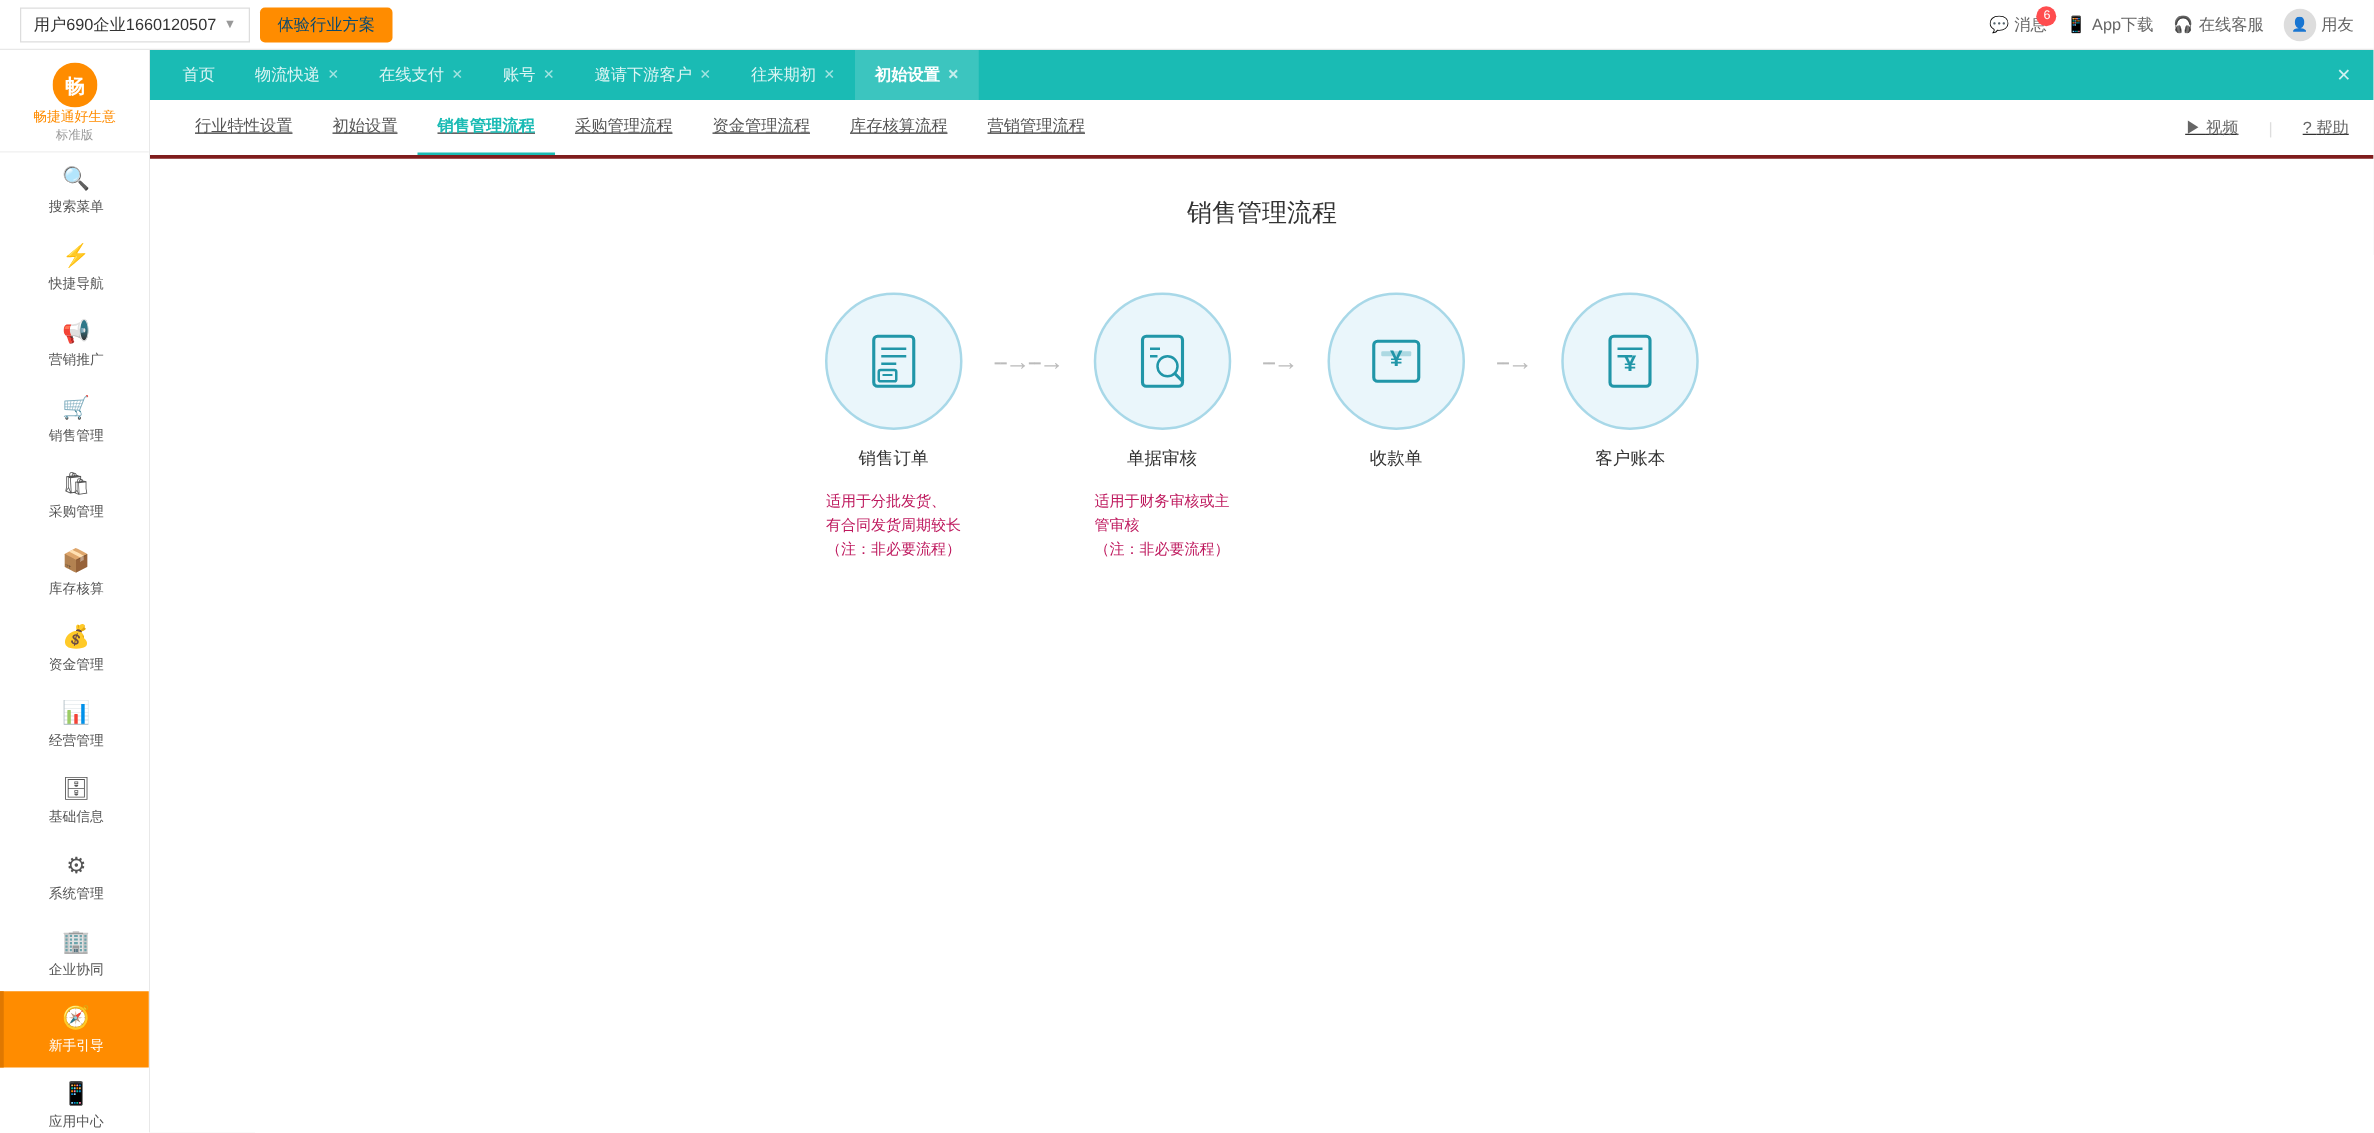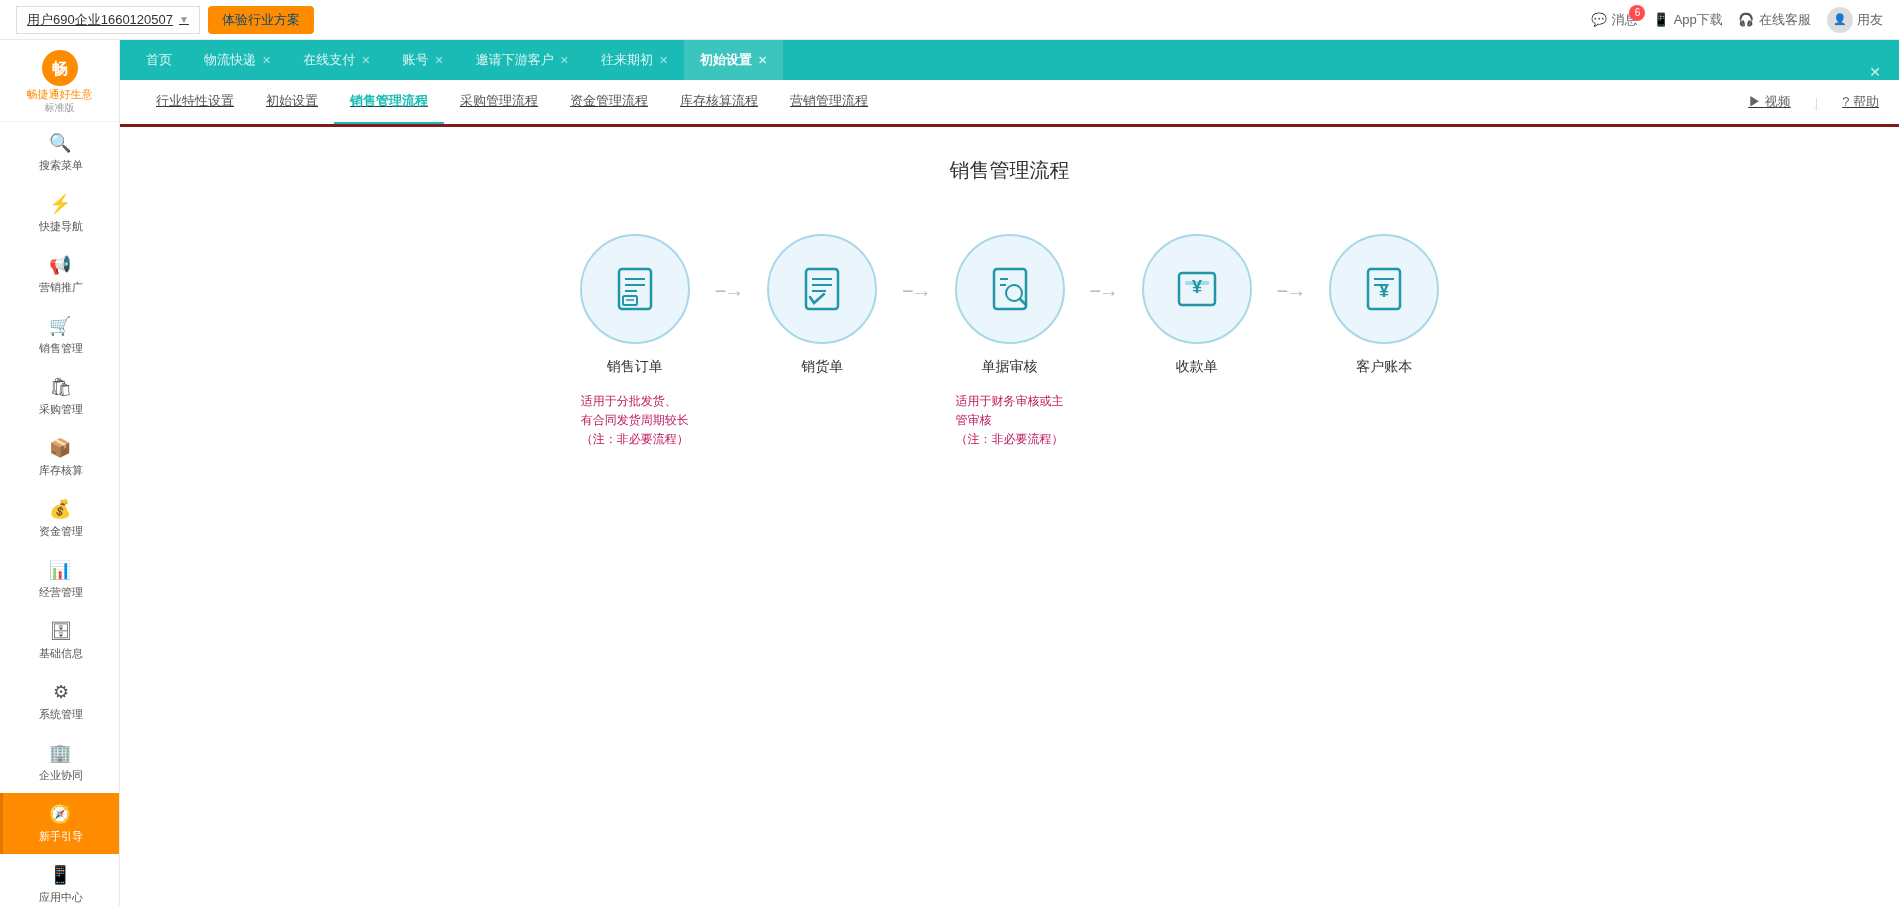--- a/index.html
+++ b/index.html
@@ -12,21 +12,21 @@
       border-bottom: 1px solid #e8e8e8;
       display: flex;
       align-items: center;
       padding: 0 16px;
       justify-content: space-between;
     }
     .top-bar-left { display: flex; align-items: center; gap: 8px; }
     .user-select {
       display: flex; align-items: center; gap: 6px;
       border: 1px solid #ddd; border-radius: 0; padding: 4px 10px;
-      background: #fff; cursor: pointer; font-size: 13px; color: #333; text-decoration: underline;
+      background: #fff; cursor: pointer; font-size: 13px; color: #333;
     }
     .user-select .arrow { color: #999; font-size: 10px; }
     .btn-trial {
       background: #ff8c00; color: #0c4a6e; border: none; border-radius: 4px;
       padding: 5px 14px; cursor: pointer; font-size: 13px;
     }
     .top-bar-right { display: flex; align-items: center; gap: 16px; color: #666; font-size: 13px; }
     .top-bar-right .icon-group { display: flex; align-items: center; gap: 4px; cursor: pointer; }
     .badge-wrap { position: relative; display: inline-block; }
     .badge {
@@ -61,21 +61,21 @@
       padding: 10px 4px; cursor: pointer; color: #555; gap: 4px;
       border-left: 3px solid transparent;
       transition: all 0.2s;
     }
     .sidebar-item.active { background: #ff8c00; color: #fff; border-left-color: #e07800; }
     .sidebar-item .s-icon { font-size: 18px; }
     .sidebar-item .s-label { font-size: 11px; text-align: center; }
 
     
     .nav-tabs-bar {
-      background: #1abbb4; display: flex; align-items: flex-end; padding: 0 10px;
+      background: #1abbb4; display: flex; align-items: center; padding: 0 10px;
       flex-wrap: nowrap; overflow-x: auto;
     }
     .nav-tab {
       padding: 0 16px; height: 40px; line-height: 40px; color: rgba(255,255,255,0.85);
       cursor: pointer; font-size: 13px; white-space: nowrap; position: relative;
       display: flex; align-items: center; gap: 4px;
     }
     .nav-tab.active { background: rgba(255,255,255,0.15); color: #fff; font-weight: bold; }
     .nav-tab .close-x { font-size: 11px; opacity: 0.7; margin-left: 2px; }
     .nav-tab-close-all {
@@ -323,33 +323,20 @@
                 <rect x="14" y="33" width="14" height="9" rx="1.5" stroke="#2196a8" stroke-width="2" fill="none"></rect>
                 <line x1="17" y1="37" x2="25" y2="37" stroke="#2196a8" stroke-width="1.5"></line>
               </svg>
             </div>
             <div class="flow-label">销售订单</div>
             <div class="flow-desc">适用于分批发货、<br>有合同发货周期较长<br>（注：非必要流程）</div>
           </div>
 
           <div class="flow-arrow">--→</div>
 
-          <div class="flow-node">
-            <div class="flow-circle">
-              <svg viewBox="0 0 52 52" fill="none" xmlns="http://www.w3.org/2000/svg">
-                <rect x="10" y="6" width="32" height="40" rx="3" stroke="#2196a8" stroke-width="2.5" fill="none"></rect>
-                <line x1="16" y1="16" x2="36" y2="16" stroke="#2196a8" stroke-width="2"></line>
-                <line x1="16" y1="22" x2="36" y2="22" stroke="#2196a8" stroke-width="2"></line>
-                <line x1="16" y1="28" x2="30" y2="28" stroke="#2196a8" stroke-width="2"></line>
-                <polyline points="14,34 18,40 28,31" stroke="#2196a8" stroke-width="2.5" fill="none" stroke-linecap="round"></polyline>
-              </svg>
-            </div>
-            <div class="flow-label">销货单</div>
-            <div class="flow-desc"></div>
-          </div>
 
           <div class="flow-arrow">--→</div>
 
           <div class="flow-node">
             <div class="flow-circle">
               <svg viewBox="0 0 52 52" fill="none" xmlns="http://www.w3.org/2000/svg">
                 <rect x="10" y="6" width="32" height="40" rx="3" stroke="#2196a8" stroke-width="2.5" fill="none"></rect>
                 <circle cx="30" cy="30" r="8" stroke="#2196a8" stroke-width="2" fill="none"></circle>
                 <line x1="36" y1="36" x2="42" y2="42" stroke="#2196a8" stroke-width="2.5" stroke-linecap="round"></line>
                 <line x1="16" y1="16" x2="24" y2="16" stroke="#2196a8" stroke-width="2"></line>

